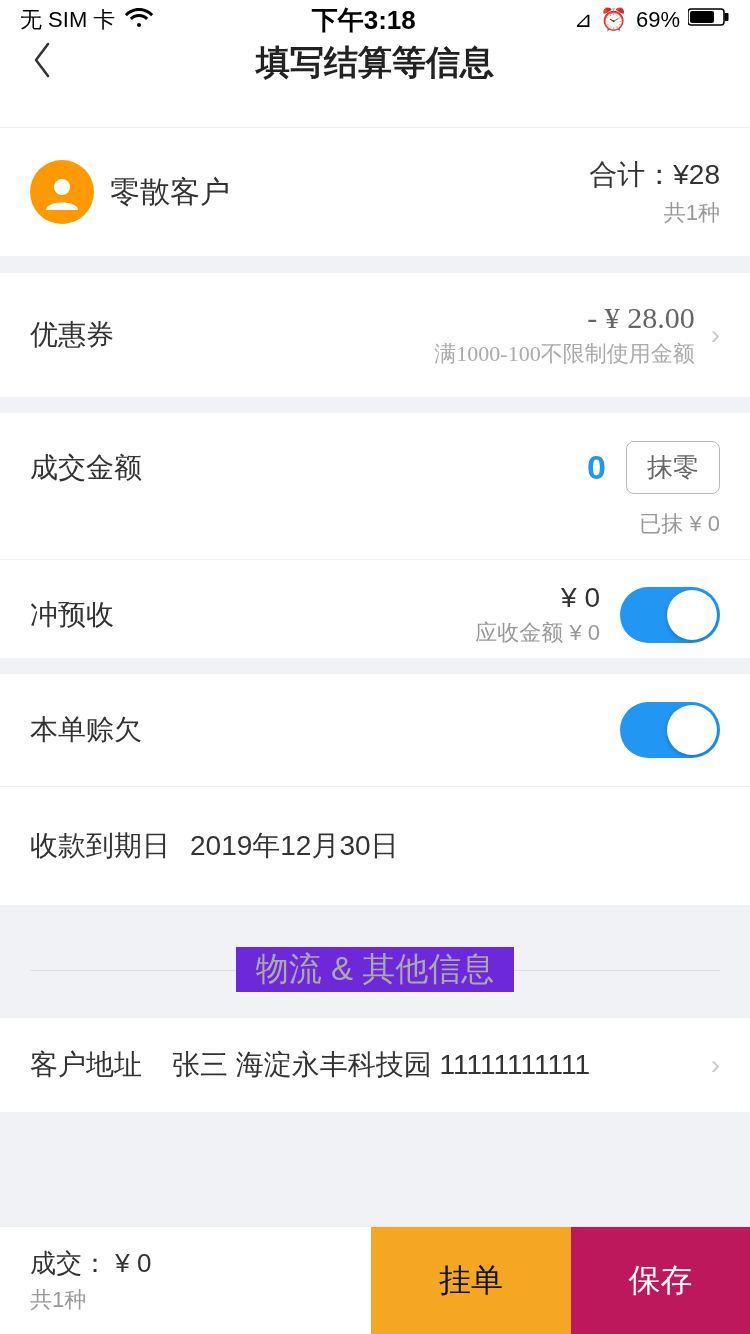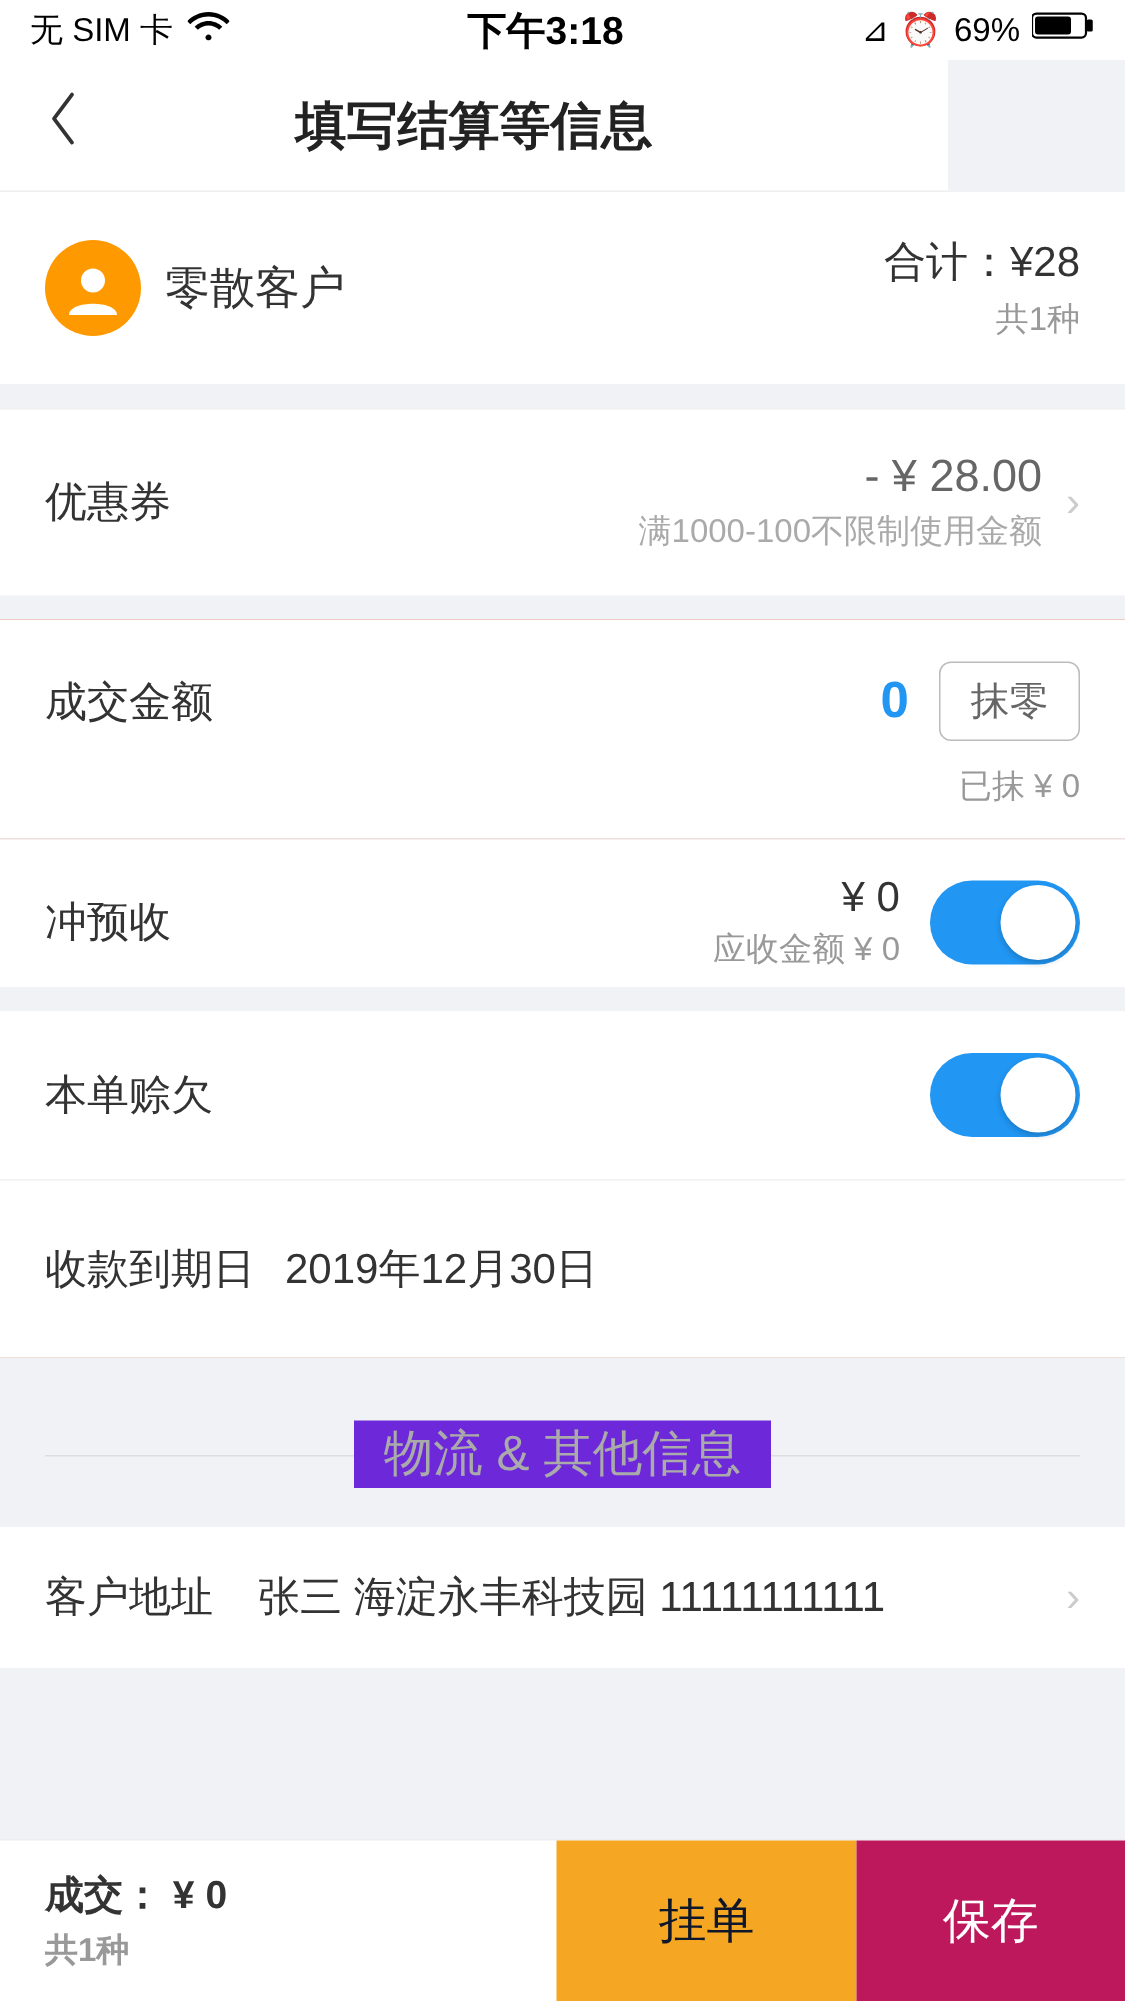--- a/index.html
+++ b/index.html
@@ -22,25 +22,25 @@
       justify-content: space-between;
       padding: 17px 20px;
       font-size: 22px;
       color: #000;
     }
     .status-left { display: flex; align-items: center; gap: 10px; }
     .status-center { font-size: 26px; font-weight: 600; }
     .status-right { display: flex; align-items: center; gap: 8px; font-size: 22px; }
     
     .nav-bar {
-      width: 632px;
+      width: 750px;
       height: 88px;
       background: #fff;
       display: flex;
-      align-items: center;
+      align-items: flex-start;
       justify-content: center;
       position: relative;
       border-bottom: 1px solid #eee;
     }
     .nav-back {
       position: absolute;
       left: 30px;
       font-size: 36px;
       color: #333;
       cursor: pointer;
@@ -106,20 +106,21 @@
       font-size: 28px;
       color: #333;
     }
     .row-right {
       display: flex;
       align-items: center;
       gap: 16px;
     }
     .row-value-block {
       text-align: right;
+      font-family: Liberation Serif, serif;
     }
     .coupon-value {
       font-size: 30px;
       color: #666;
     }
     .coupon-desc {
       font-size: 22px;
       color: #aaa;
       margin-top: 4px;
       margin-left: 41px;
@@ -288,21 +289,20 @@
       width: 750px;
       height: 108px;
       background: #fff;
       display: flex;
       align-items: center;
       border-top: 1px solid #eee;
     }
     .bottom-left {
       flex: 1;
       padding: 0 30px;
-      font-weight: bold;
     }
     .bottom-deal {
       font-size: 26px;
       color: #333;
     }
     .bottom-count {
       font-size: 22px;
       color: #999;
       margin-top: 4px;
     }

